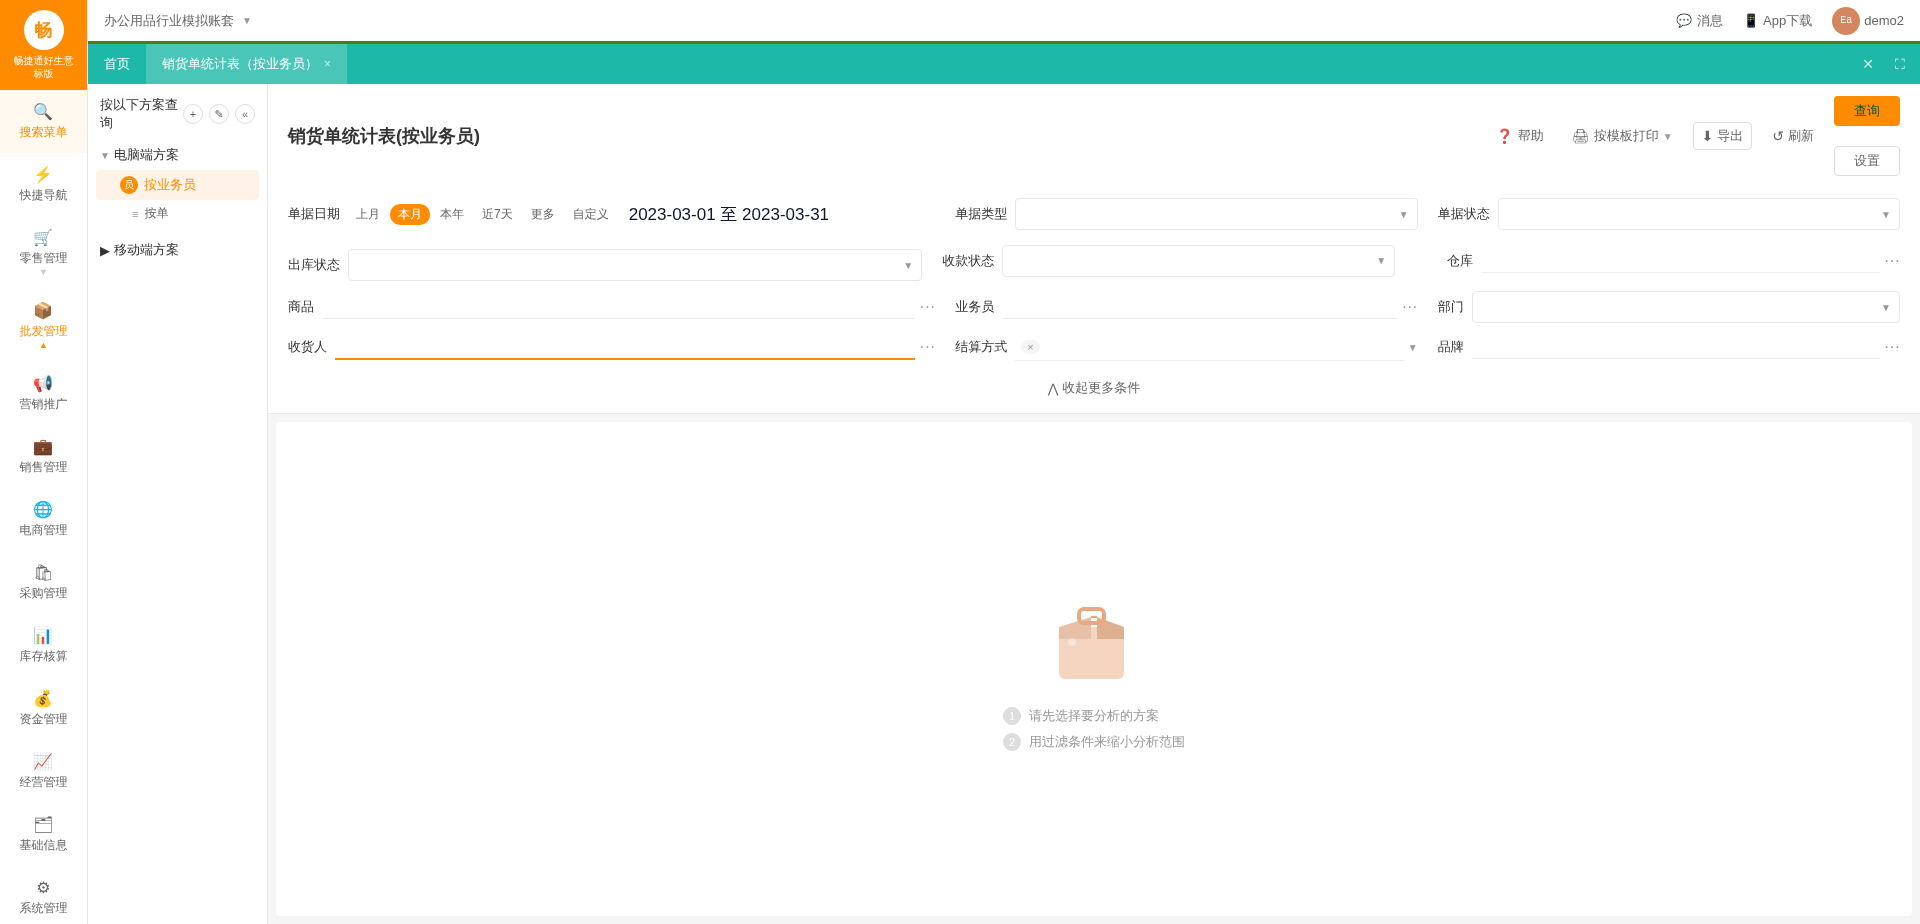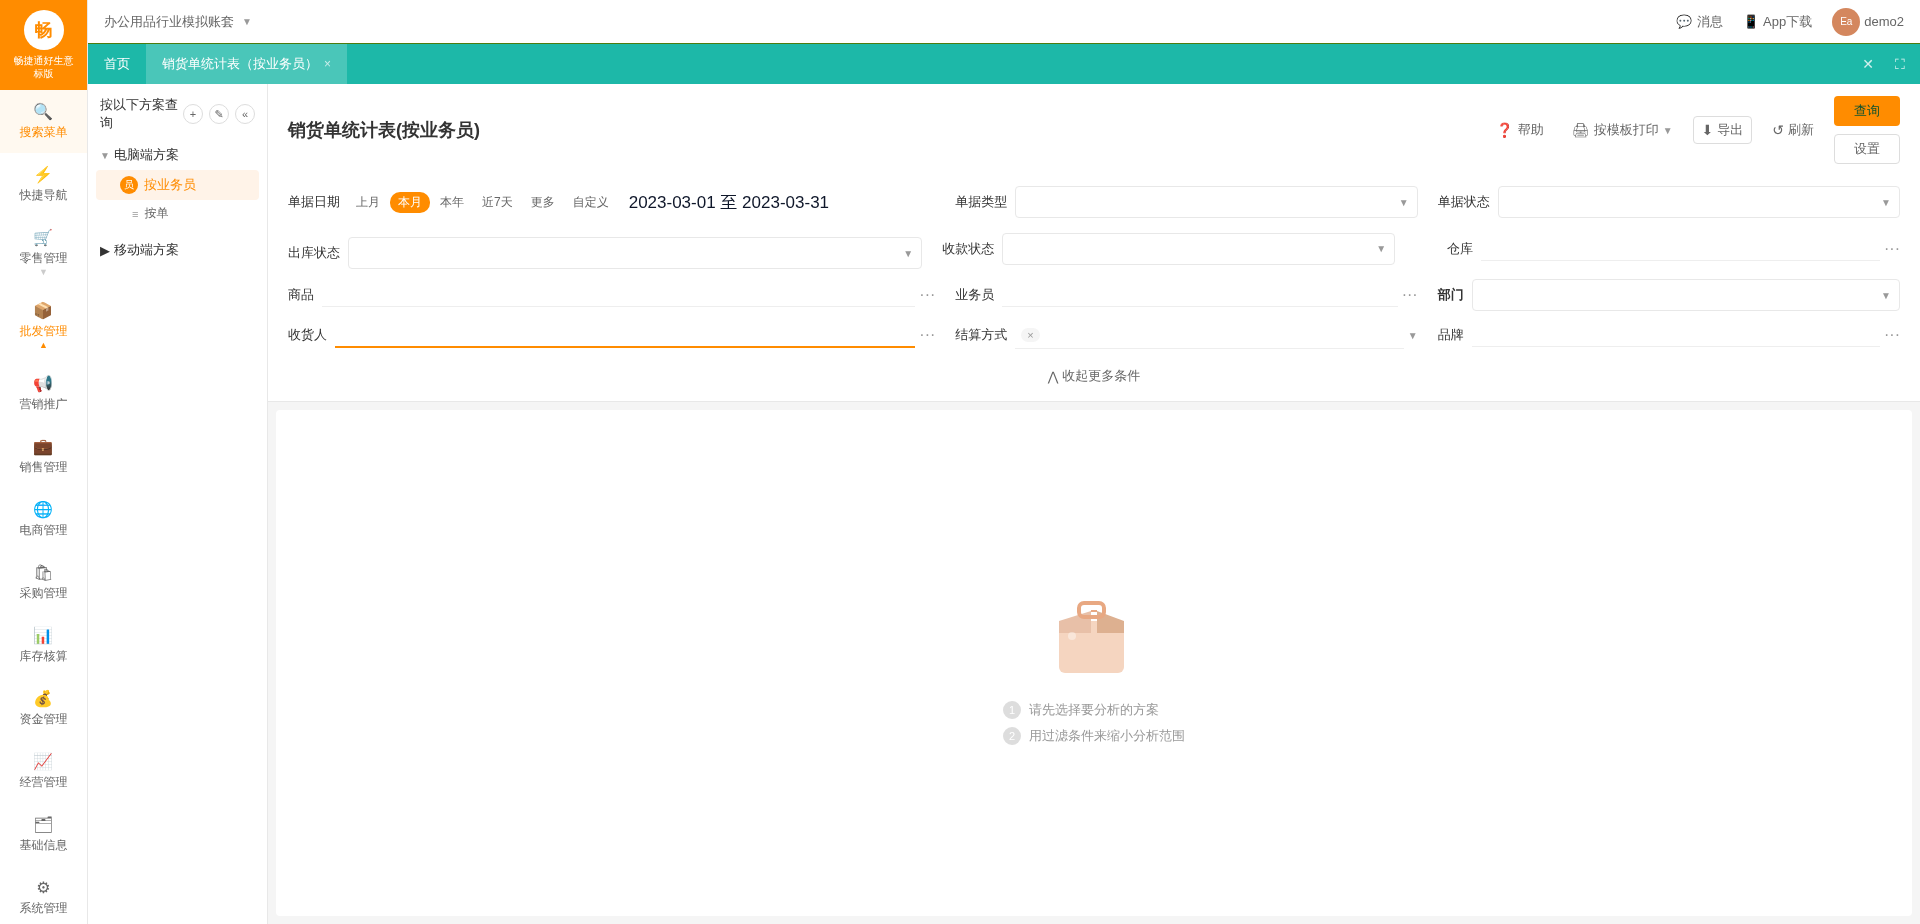--- a/index.html
+++ b/index.html
@@ -12,21 +12,21 @@
     .sidebar-logo-text { color: #fff; font-size: 11px; margin-top: 4px; text-align: center; line-height: 1.3; }
     .sidebar-nav-item { width: 100%; display: flex; flex-direction: column; align-items: center; justify-content: center; padding: 12px 5px; cursor: pointer; color: #666; font-size: 12px; border-bottom: none; }
     .sidebar-nav-item.active { color: #ff8c00; }
     .sidebar-nav-item .nav-icon { font-size: 16px; margin-bottom: 3px; }
     .sidebar-search { color: #ff8c00; background: #fff9f0; }
 
     
     .main-area { flex: 1; display: flex; flex-direction: column; overflow: hidden; }
 
     
-    .top-header { height: 44px; background: #fff; display: flex; align-items: center; justify-content: space-between; padding: 0 16px; border-bottom: 1px solid #4d7c0f; flex-shrink: 0; }
+    .top-header { height: 44px; background: #fff; display: flex; align-items: center; justify-content: space-between; padding: 0 16px; border-bottom: 3px solid #4d7c0f; flex-shrink: 0; }
     .top-header-left { display: flex; align-items: center; gap: 8px; color: #666; font-size: 13px; }
     .top-header-left .dropdown-arrow { font-size: 10px; color: #999; cursor: pointer; }
     .top-header-right { display: flex; align-items: center; gap: 20px; }
     .header-action { display: flex; align-items: center; gap: 4px; color: #666; font-size: 13px; cursor: pointer; }
     .user-avatar { width: 28px; height: 28px; border-radius: 50%; background: #d4875e; display: flex; align-items: center; justify-content: center; color: #fff; font-size: 11px; overflow: hidden; }
 
     
     .tab-bar { height: 40px; background: #1db8a8; display: flex; align-items: center; padding: 0 0; flex-shrink: 0; }
     .tab-item { display: flex; align-items: center; padding: 0 16px; height: 100%; font-size: 13px; cursor: pointer; color: rgba(255,255,255,0.8); gap: 6px; }
     .tab-item.active { background: rgba(255,255,255,0.2); color: #fff; }
@@ -59,21 +59,21 @@
     .right-panel { flex: 1; background: #f5f5f5; overflow: hidden; display: flex; flex-direction: column; }
 
     
     .page-header { background: #fff; padding: 12px 20px 10px; display: flex; align-items: center; justify-content: space-between; flex-shrink: 0; }
     .page-title { font-size: 18px; font-weight: 600; color: #333; }
     .page-actions { display: flex; align-items: center; gap: 12px; }
     .page-action-btn { display: flex; align-items: center; gap: 4px; font-size: 13px; color: #666; cursor: pointer; padding: 4px 8px; border-radius: 4px; }
     .page-action-btn .btn-icon { font-size: 14px; }
     .btn-export { border: 1px solid #ddd; }
     .query-btn { background: #ff8c00; color: #14532d; border: none; padding: 6px 20px; border-radius: 4px; font-size: 13px; cursor: pointer; }
-    .setting-btn { border: 1px solid #ddd; background: #fff; color: #666; padding: 5px 16px; border-radius: 4px; font-size: 13px; cursor: pointer; margin-top: 4px; }
+    .setting-btn { border: 1px solid #ddd; background: #fff; color: #666; padding: 5px 16px; border-radius: 4px; font-size: 13px; cursor: pointer; margin-top: 16px; }
 
     
     .filter-area { background: #fff; padding: 12px 20px; flex-shrink: 0; border-bottom: 1px solid #e8e8e8; }
     .filter-row { display: flex; align-items: center; gap: 0; margin-bottom: 10px; }
     .filter-row:last-of-type { margin-bottom: 0; }
     .filter-item { display: flex; align-items: center; flex: 1; min-width: 0; }
     .filter-label { color: #333; font-size: 13px; white-space: nowrap; margin-right: 8px; flex-shrink: 0; }
     .filter-input { flex: 1; border: none; border-bottom: 1px solid #e8e8e8; padding: 4px 6px; font-size: 13px; color: #333; outline: none; background: transparent; min-width: 0; }
     .filter-select { flex: 1; border: 1px solid #e8e8e8; padding: 5px 8px; font-size: 13px; color: #333; background: #fff; outline: none; border-radius: 4px; cursor: pointer; display: flex; align-items: center; justify-content: space-between; min-height: 32px; }
     .filter-select-arrow { color: #999; font-size: 10px; }
@@ -175,21 +175,21 @@
       <div class="header-action">
         <span>💬</span>
         <span>消息</span>
       </div>
       <div class="header-action">
         <span>📱</span>
         <span>App下载</span>
       </div>
       <div class="header-action">
         <div class="user-avatar">
-          <span style="font-size:10px;">Ea</span>
+          <span style="font-size:10px;font-family:Liberation Mono, monospace;">Ea</span>
         </div>
         <span>demo2</span>
       </div>
     </div>
   </div>
 
   <div class="tab-bar">
     <div class="tab-item home">
       <span>首页</span>
     </div>
@@ -330,21 +330,21 @@
             <input class="filter-input" style="flex: 1 1 0%; border-top: none; border-right: none; border-left: none; border-image: initial; border-bottom: 1px solid rgb(238, 238, 238);">
             <span class="filter-dots">···</span>
           </div>
           <div class="filter-divider"></div>
           <div class="filter-item" style="flex:1;">
             <span class="filter-label">业务员</span>
             <input class="filter-input" style="flex: 1 1 0%; border-top: none; border-right: none; border-left: none; border-image: initial; border-bottom: 1px solid rgb(238, 238, 238);">
             <span class="filter-dots">···</span>
           </div>
           <div class="filter-divider"></div>
-          <div class="filter-item" style="flex:1;font-weight:bold;">
+          <div class="filter-item" style="flex:1;">
             <span class="filter-label">部门</span>
             <div class="filter-select">
               <span></span>
               <span class="filter-select-arrow">▼</span>
             </div>
           </div>
         </div>
 
         <div class="filter-row">
           <div class="filter-item" style="flex:1.4;">

